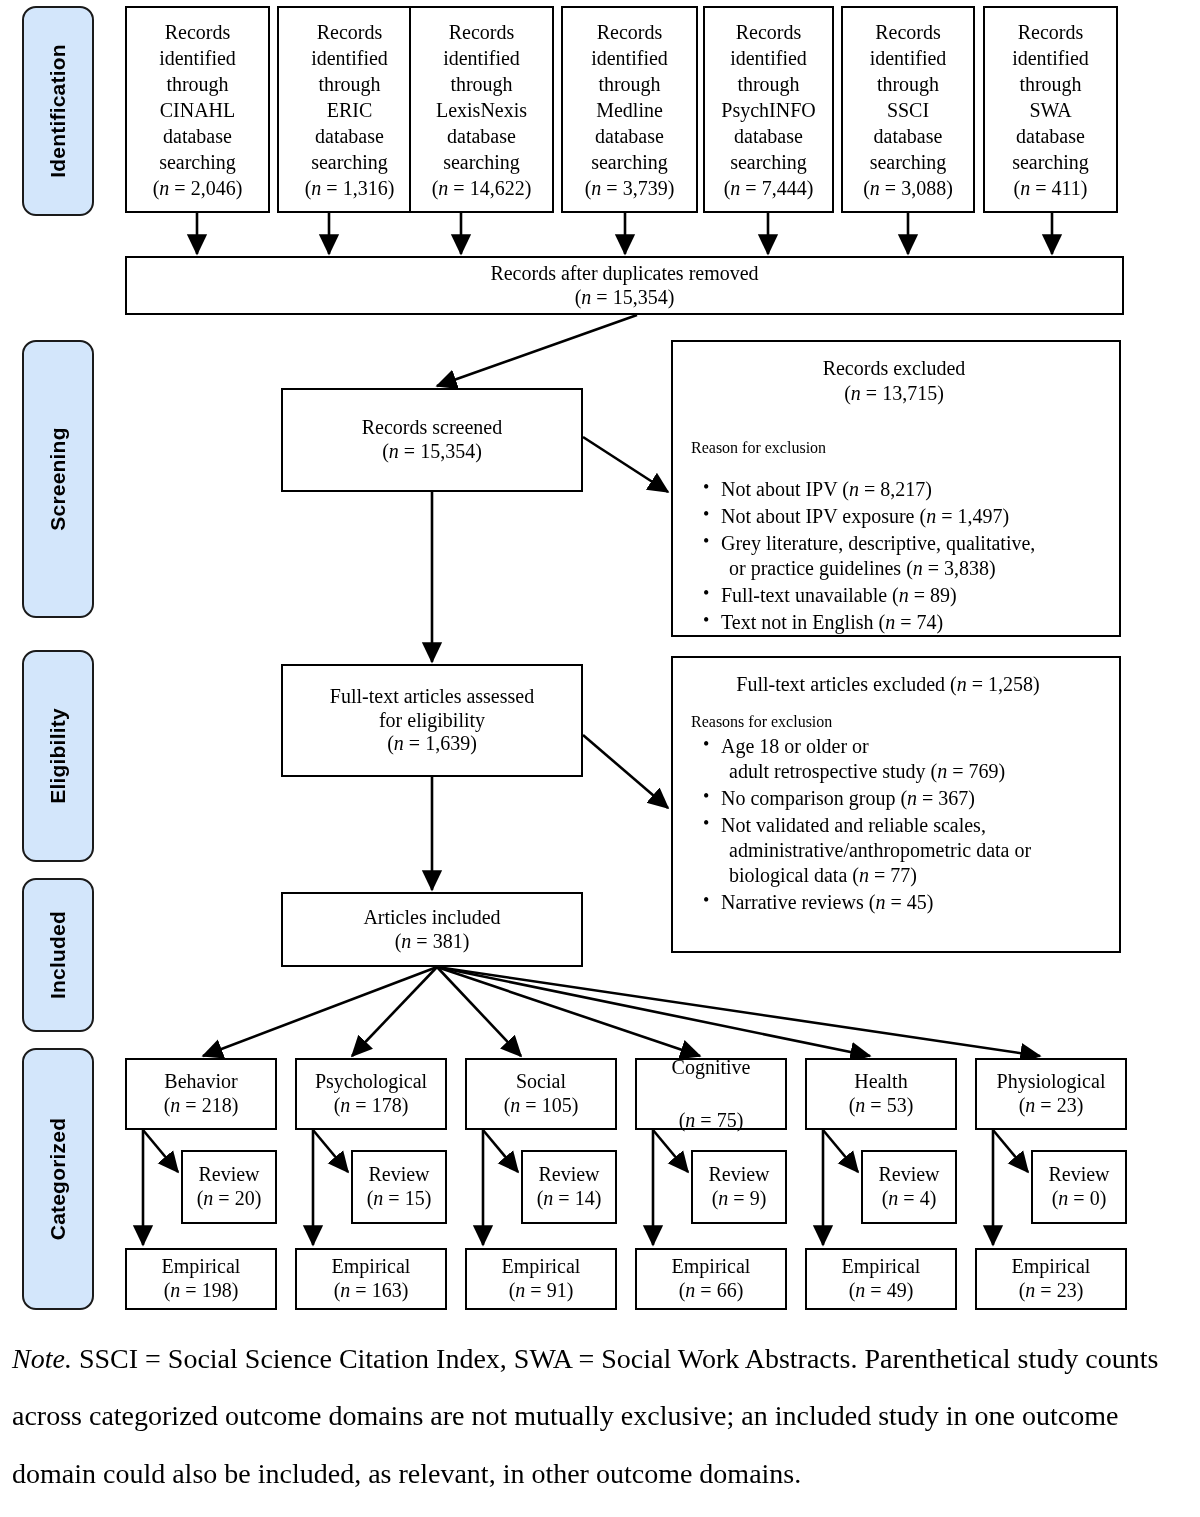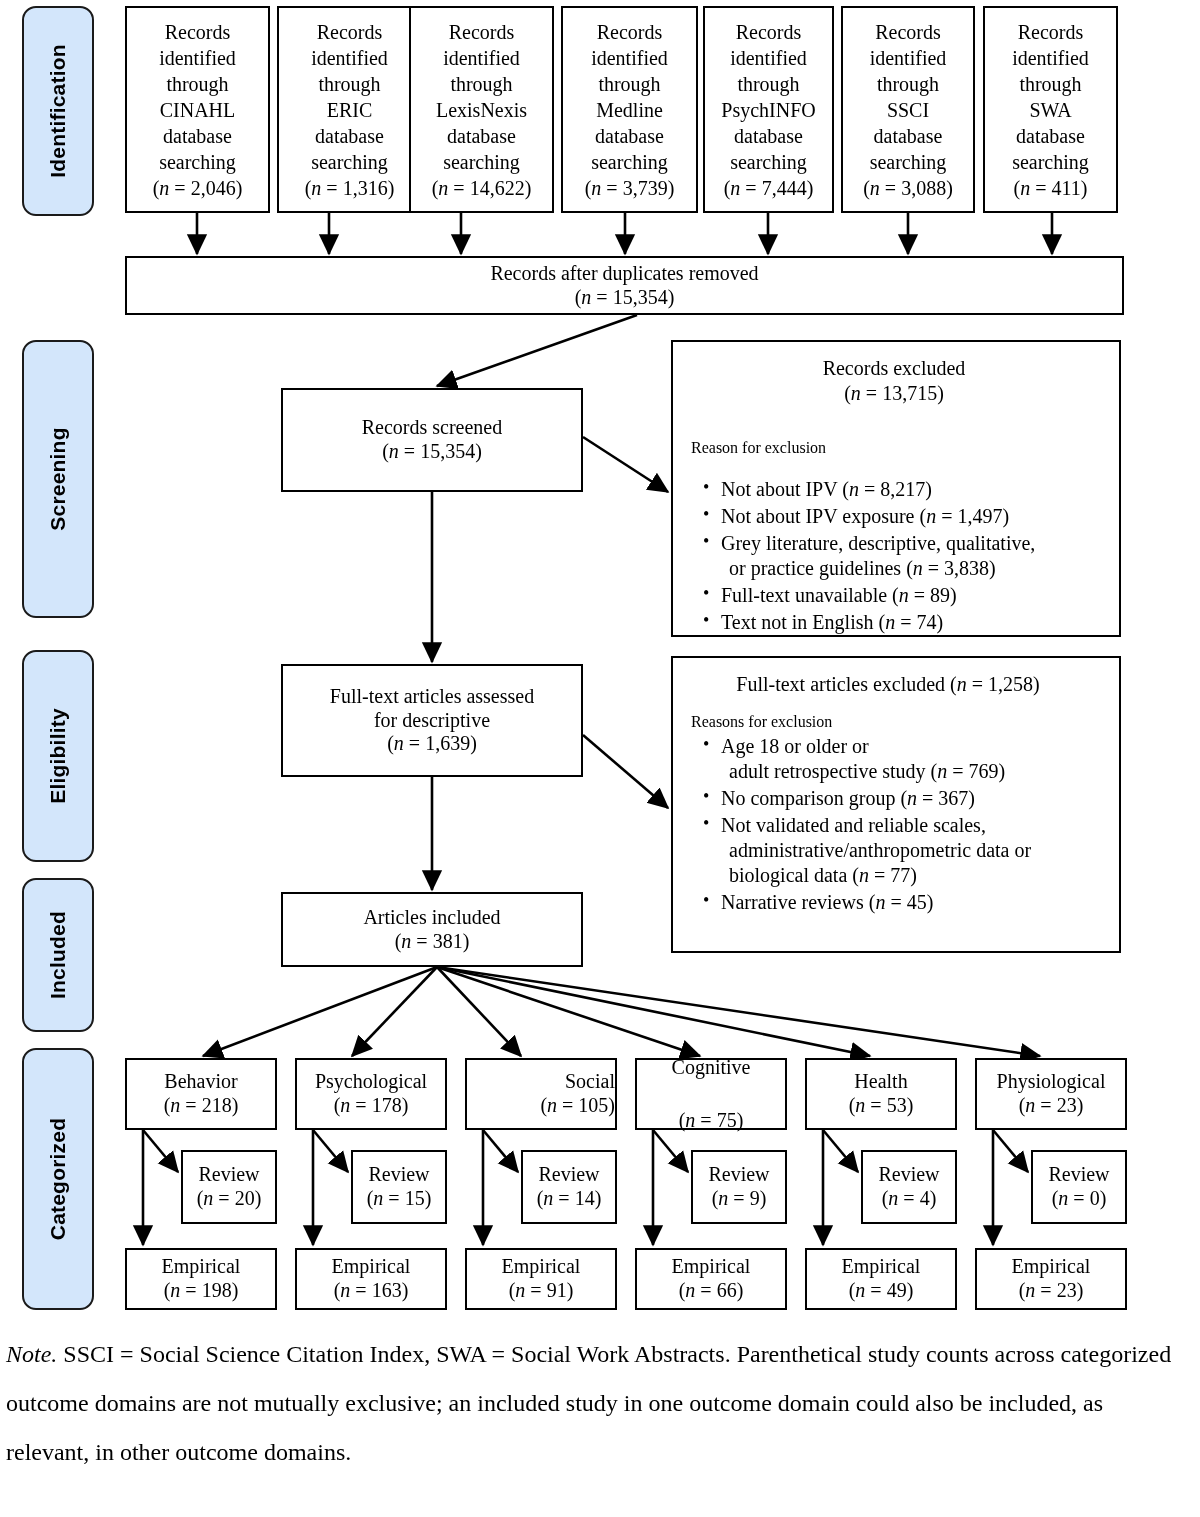--- a/index.html
+++ b/index.html
@@ -94,24 +94,24 @@
     top: -1px;
     font-size: 18px;
   }
   .bullets li .cont { display: block; padding-left: 8px; }
 
   i.nv { font-style: italic; }
 
   
   .note {
     position: absolute;
-    font-size: 24px;
+    font-size: 28px;
     line-height: 2.05;
     width: 1185px;
-    left: 6px;
+    left: 12px;
     top: 1330px;
   }
   .note .it { font-style: italic; }
 
   svg.wires {
     position: absolute;
     left: 0; top: 0;
     width: 1200px; height: 1517px;
     pointer-events: none;
   }
@@ -277,21 +277,21 @@
         <span>Grey literature, descriptive, qualitative,</span>
         <span class="cont">or practice guidelines (<i class="nv">n</i> = 3,838)</span>
       </li>
       <li><span>Full-text unavailable (<i class="nv">n</i> = 89)</span></li>
       <li><span>Text not in English (<i class="nv">n</i> = 74)</span></li>
     </ul>
   </div>
 
   <div class="box" style="left:281px; top:664px; width:302px; height:113px;">
     <span class="ln">Full-text articles assessed</span>
-    <span class="ln">for descriptive</span>
+    <span class="ln">for eligibility</span>
     <span class="ln nv-wrap">(<i class="nv">n</i> = 1,639)</span>
   </div>
 
   <div class="box left-align" style="left:671px; top:656px; width:450px; height:297px; padding:14px 24px 8px 8px;">
     <div class="excl-head">Full-text articles excluded (<i class="nv">n</i> = 1,258)</div>
     <div class="excl-sub">Reasons for exclusion</div>
     <ul class="bullets">
       <li>
         <span>Age 18 or older or</span>
         <span class="cont">adult retrospective study (<i class="nv">n</i> = 769)</span>
@@ -330,21 +330,21 @@
   </div>
   <div class="box" style="left:351px; top:1150px; width:96px; height:74px;">
     <span class="ln">Review</span>
     <span class="ln nv-wrap">(<i class="nv">n</i> = 15)</span>
   </div>
   <div class="box" style="left:295px; top:1248px; width:152px; height:62px;">
     <span class="ln">Empirical</span>
     <span class="ln nv-wrap">(<i class="nv">n</i> = 163)</span>
   </div>
 
-  <div class="box" style="left:465px; top:1058px; width:152px; height:72px;align-items:flex-end;">
+  <div class="box" style="left:465px; top:1058px; width:152px; height:72px;">
     <span class="ln">Social</span>
     <span class="ln nv-wrap">(<i class="nv">n</i> = 105)</span>
   </div>
   <div class="box" style="left:521px; top:1150px; width:96px; height:74px;">
     <span class="ln">Review</span>
     <span class="ln nv-wrap">(<i class="nv">n</i> = 14)</span>
   </div>
   <div class="box" style="left:465px; top:1248px; width:152px; height:62px;">
     <span class="ln">Empirical</span>
     <span class="ln nv-wrap">(<i class="nv">n</i> = 91)</span>

